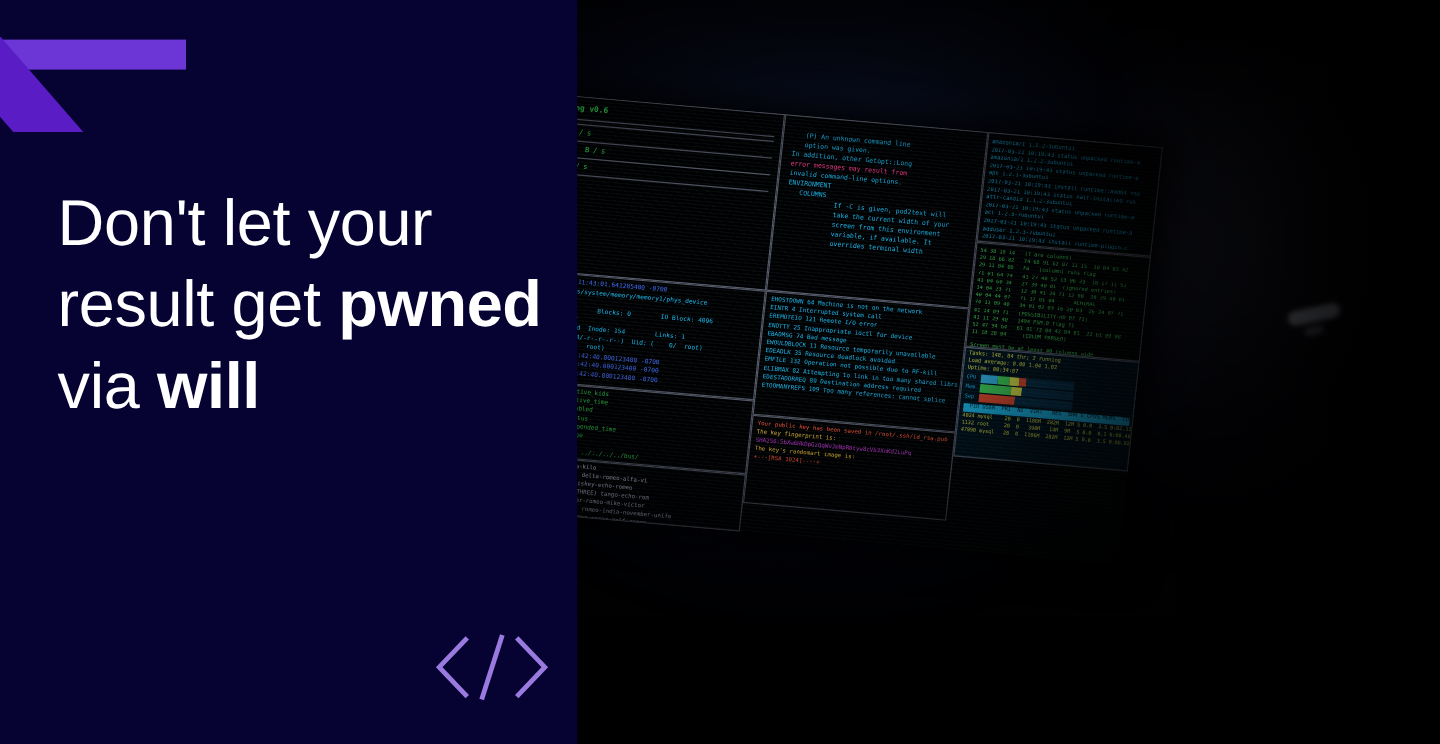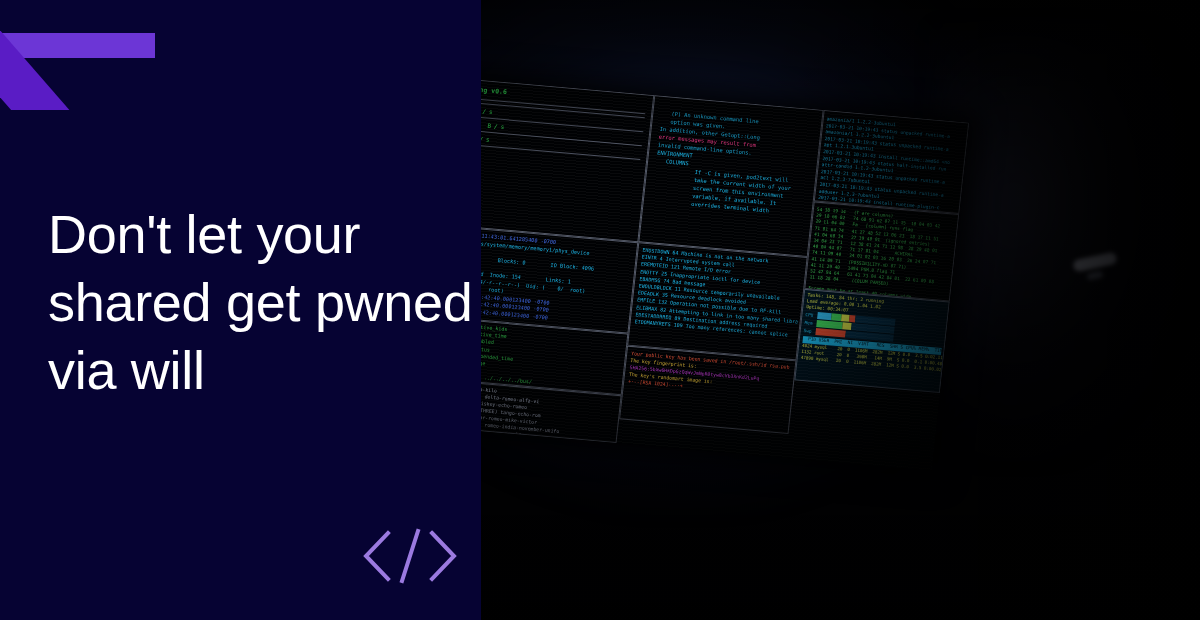--- a/index.html
+++ b/index.html
@@ -64,27 +64,26 @@
   .headline {
     position: absolute;
     left: 48px;
     top: 152px;
     width: 430px;
     color: #ffffff;
     font-size: 54px;
     line-height: 68px;
     letter-spacing: -0.3px;
     font-weight: 400;
-    margin-top: 48px;
   }
   .headline .line {
     white-space: nowrap;
   }
   .headline b {
-    font-weight: 400;
+    font-weight: 700;
   }
 
   
   .code-mark {
     position: absolute;
     left: 362px;
     top: 527px;
     width: 96px;
     height: 58px;
     color: #9b7ae0;
@@ -507,21 +506,21 @@
     <div class="logo-mark">
       <div class="logo-bar"></div>
       <div class="logo-slash"></div>
     </div>
 
     <div class="headline">
       <div class="line">
         <span>Don't let your</span>
       </div>
       <div class="line">
-        <span>shared get </span><b>pwned</b>
+        <span>result get </span><b>pwned</b>
       </div>
       <div class="line">
         <span>via </span><b>will</b>
       </div>
     </div>
 
     <div class="code-mark">
       <svg viewBox="0 0 96 58" xmlns="http://www.w3.org/2000/svg" fill="none" stroke="currentColor" stroke-width="4" stroke-linecap="square" stroke-linejoin="miter">
         <polyline points="26,6 4,29 26,52"></polyline>
         <line x1="56" y1="4" x2="40" y2="54"></line>

